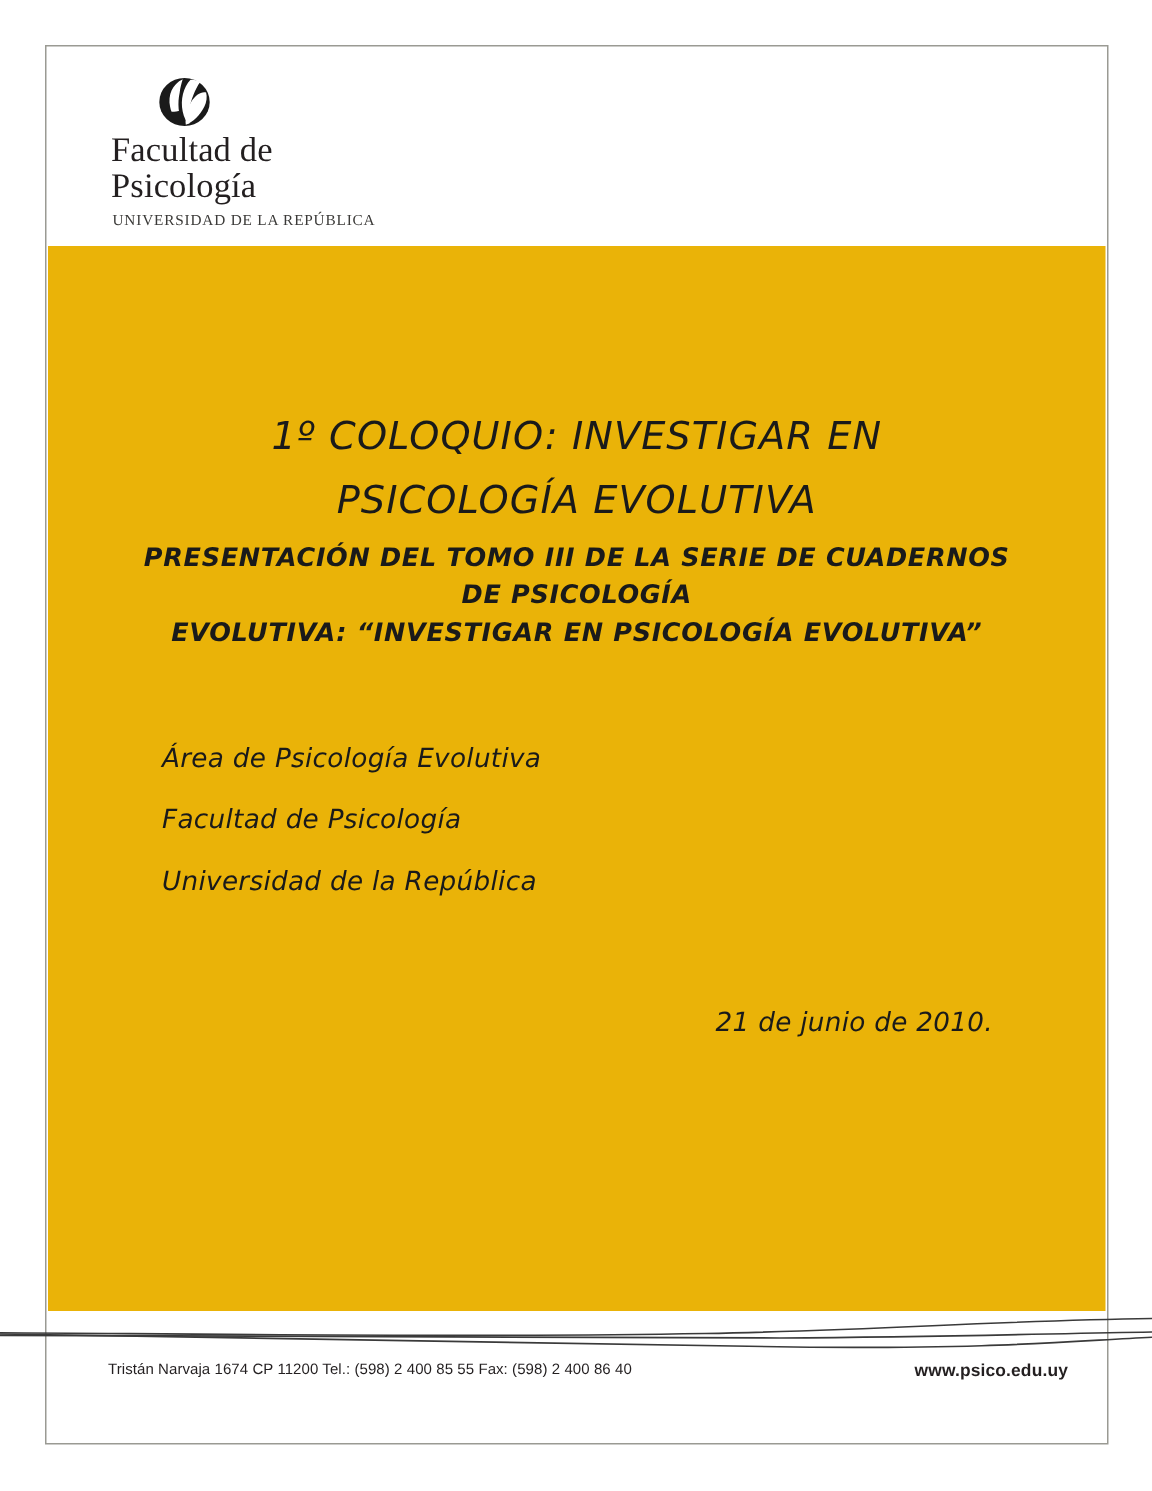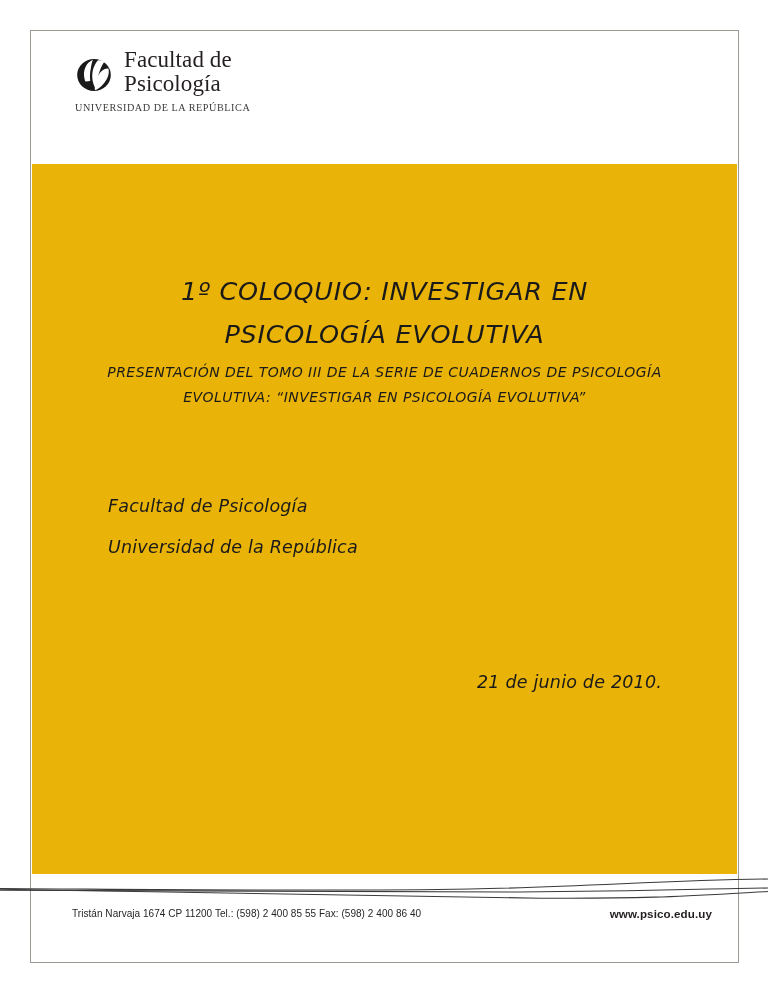--- a/index.html
+++ b/index.html
@@ -32,21 +32,22 @@
   .logo-block {
     position: absolute;
     left: 74px;
     top: 48px;
     display: flex;
     flex-direction: column;
     align-items: flex-start;
   }
   .logo-row {
     display: flex;
-    align-items: flex-end;
+    align-items: center;
+    flex-direction: column;
   }
   .logo-mark {
     width: 40px;
     height: 40px;
     flex: 0 0 40px;
     margin-right: 10px;
     display: block;
   }
   .logo-words {
     display: flex;
@@ -104,24 +105,24 @@
   }
 
   .subtitle-block {
     position: absolute;
     left: 62px;
     top: 196px;
     width: 581px;
     text-align: center;
   }
   .subtitle-line {
-    font-size: 14px;
+    font-size: 17px;
     letter-spacing: 0.45px;
     line-height: 25px;
-    font-weight: 400;
+    font-weight: 700;
   }
 
   .organizer-block {
     position: absolute;
     left: 76px;
     top: 322px;
     width: 470px;
   }
   .organizer-line {
     font-size: 17.5px;
@@ -218,20 +219,21 @@
     <div class="title-line hand">1º COLOQUIO: INVESTIGAR EN</div>
     <div class="title-line hand">PSICOLOGÍA EVOLUTIVA</div>
   </div>
 
   <div class="subtitle-block">
     <div class="subtitle-line hand">PRESENTACIÓN DEL TOMO III DE LA SERIE DE CUADERNOS DE PSICOLOGÍA</div>
     <div class="subtitle-line hand">EVOLUTIVA: “INVESTIGAR EN PSICOLOGÍA EVOLUTIVA”</div>
   </div>
 
   <div class="organizer-block">
+    <div class="organizer-line hand">Área de Psicología Evolutiva</div>
     <div class="organizer-line hand">Facultad de Psicología</div>
     <div class="organizer-line hand">Universidad de la República</div>
   </div>
 
   <div class="date-block">
     <div class="date-line hand">21 de junio de 2010.</div>
   </div>
 
 </div>
 

